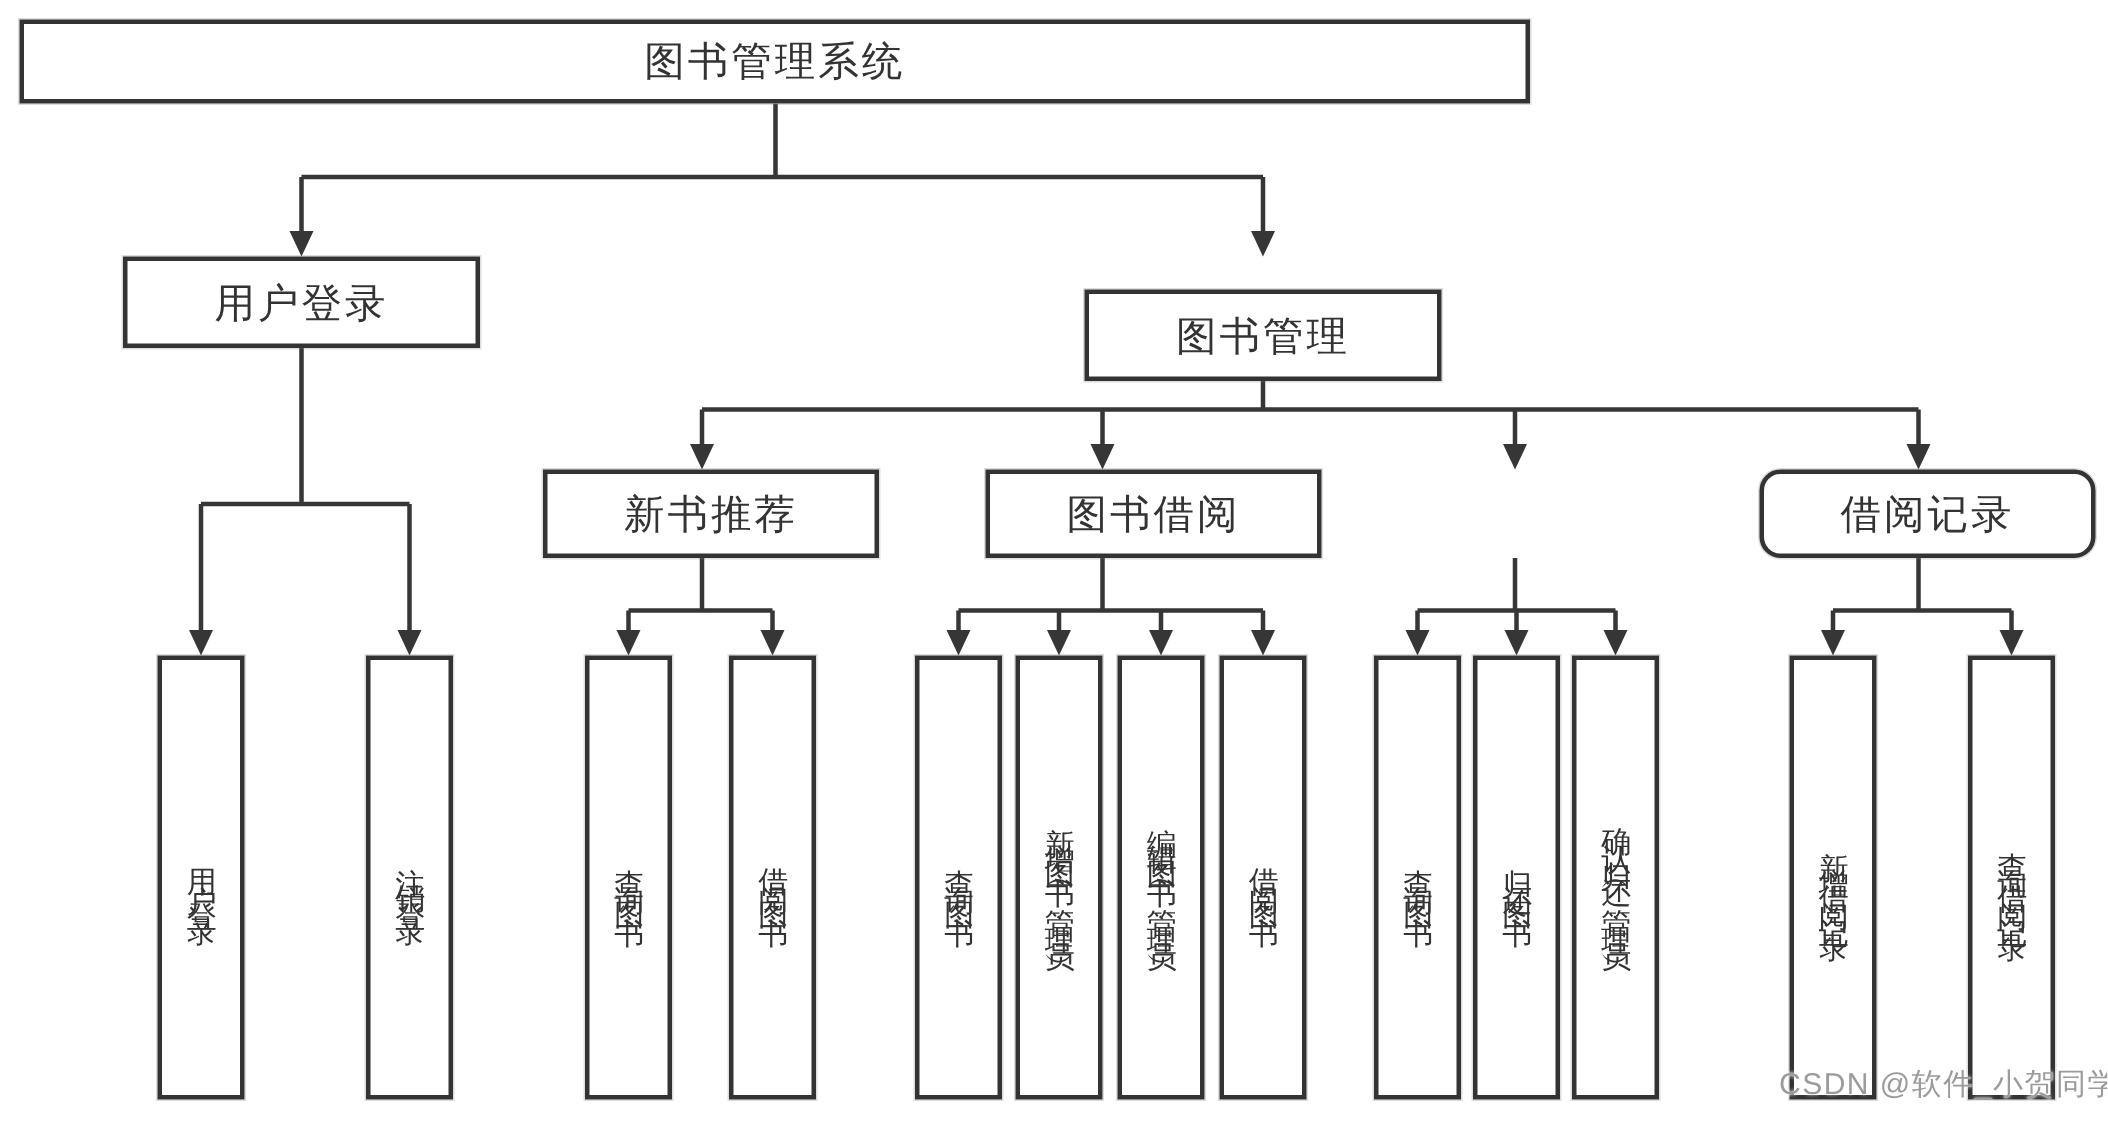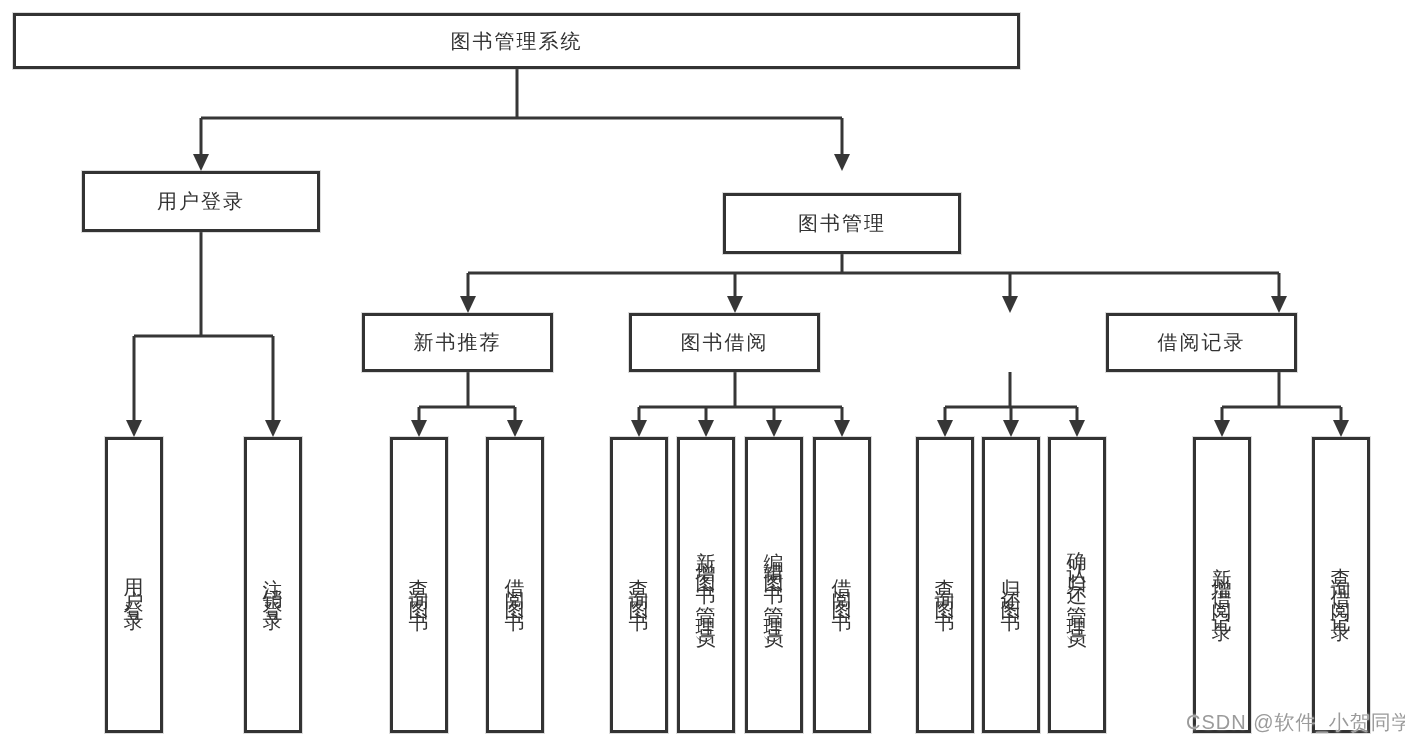--- a/index.html
+++ b/index.html
@@ -22,28 +22,28 @@
     box-sizing: border-box;
     border: 3px solid #333333;
     background: #ffffff;
     color: #333333;
     display: flex;
     align-items: center;
     justify-content: center;
     box-shadow: 0 0 0 1px rgba(120,120,120,0.25);
   }
   .h-label {
-    font-size: 20px;
+    font-size: 27px;
     letter-spacing: 2px;
     white-space: nowrap;
     color: #333333;
   }
   .root-box  { left: 13px;  top: 13px;  width: 1007px; height: 56px; }
   .lvl2-box  { top: 171px; width: 238px; height: 61px; }
-  .lvl3-box  { top: 313px; width: 191px; height: 59px; }
+  .lvl3-box  { top: 313px; width: 224px; height: 59px; }
   .leaf-box  { top: 437px; width: 58px;  height: 296px; }
   .vtext {
     writing-mode: vertical-rl;
     text-orientation: mixed;
     font-size: 20px;
     letter-spacing: 11px;
     line-height: 1;
     color: #333333;
     white-space: nowrap;
   }
@@ -104,24 +104,24 @@
   <div class="box lvl2-box" style="left:82px;">
     <span class="h-label">用户登录</span>
   </div>
   <div class="box lvl2-box" style="left:723px;margin-top:22px;">
     <span class="h-label">图书管理</span>
   </div>
 
   <div class="box lvl3-box" style="left:362px;">
     <span class="h-label">新书推荐</span>
   </div>
-  <div class="box lvl3-box" style="left:629px;">
+  <div class="box lvl3-box" style="left:657px;">
     <span class="h-label">图书借阅</span>
   </div>
-  <div class="box lvl3-box" style="left:1106px;">
+  <div class="box lvl3-box" style="left:1173px;border-radius:14px;">
     <span class="h-label">借阅记录</span>
   </div>
 
   <div class="box leaf-box" style="left:105px;">
     <span class="vtext">用户登录</span>
   </div>
   <div class="box leaf-box" style="left:244px;">
     <span class="vtext">注销登录</span>
   </div>
 

